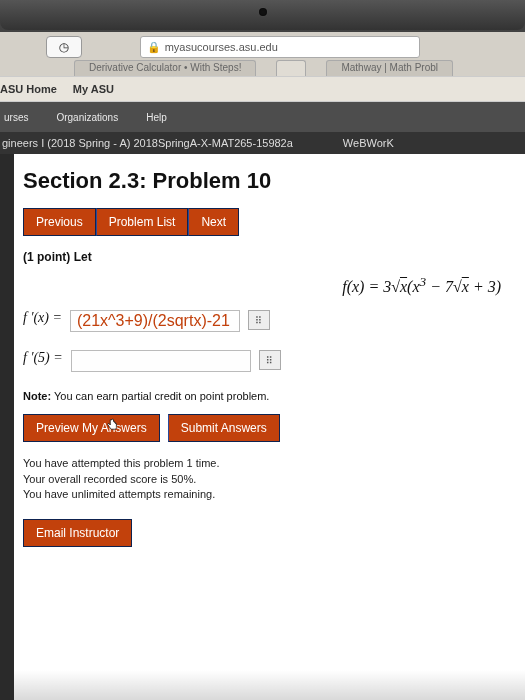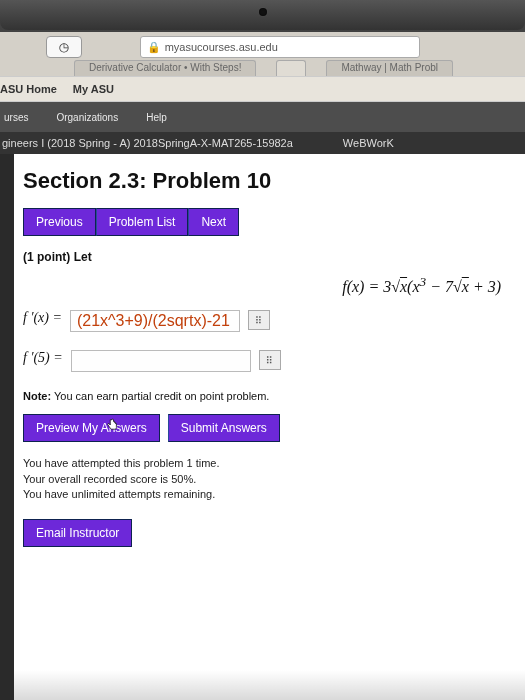--- a/index.html
+++ b/index.html
@@ -57,21 +57,21 @@
     position:absolute; top:132px; left:0; right:0; height:22px;
     background:#333; display:flex; align-items:center; gap:50px; padding-left:2px;
     color:#ddd; font-size:11px;
   }
   .content {
     position:absolute; top:154px; left:0; right:0; bottom:0;
     background:#fff; padding:14px 16px 20px 9px; color:#111;margin-left:14px;
   }
   h1 { font-size:22px; font-weight:bold; margin-bottom:14px; color:#111;}
   .btn-row { display:flex; gap:0; margin:8px 0 14px 0;}
-  .btn { background:#6d28d9; color:#fff; font-size:12px; padding:6px 12px; border:1px solid #0e224f; cursor:pointer;}
+  .btn { background:#c2410c; color:#fff; font-size:12px; padding:6px 12px; border:1px solid #0e224f; cursor:pointer;}
   .btn + .btn { border-left:1px solid #2a4a9a; }
   .prompt { font-size:12px; margin:6px 0 10px 0;font-weight:bold;}
   .formula { text-align:right; font-family:"Times New Roman",serif; font-size:16px; font-style:italic; margin:4px 8px 14px 0;}
   .row { display:flex; align-items:flex-start; gap:8px; margin:6px 0;}
   .math { font-family:"Times New Roman",serif; font-style:italic; font-size:14px;}
   .input {
     height:22px; border:1px solid #bbb; padding:2px 6px; font-size:16px; color:#c2410c;
     background:#fefefe;
   }
   .input.w1 { width:170px; }

